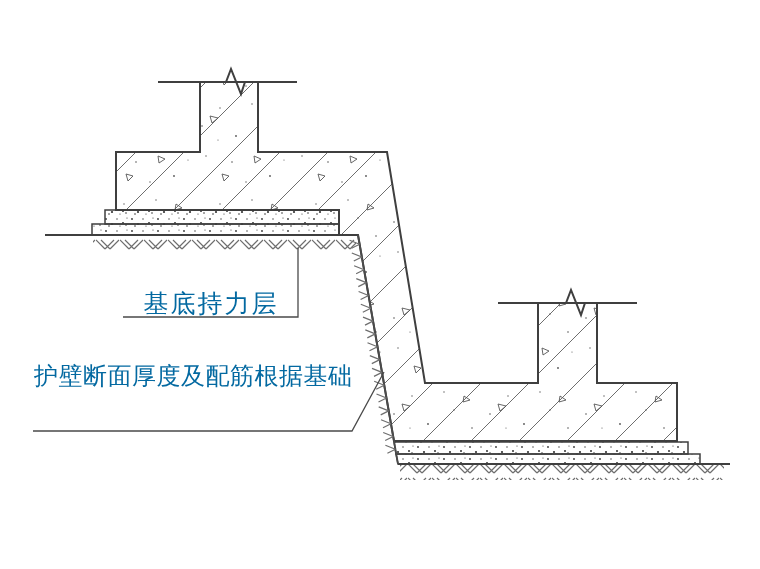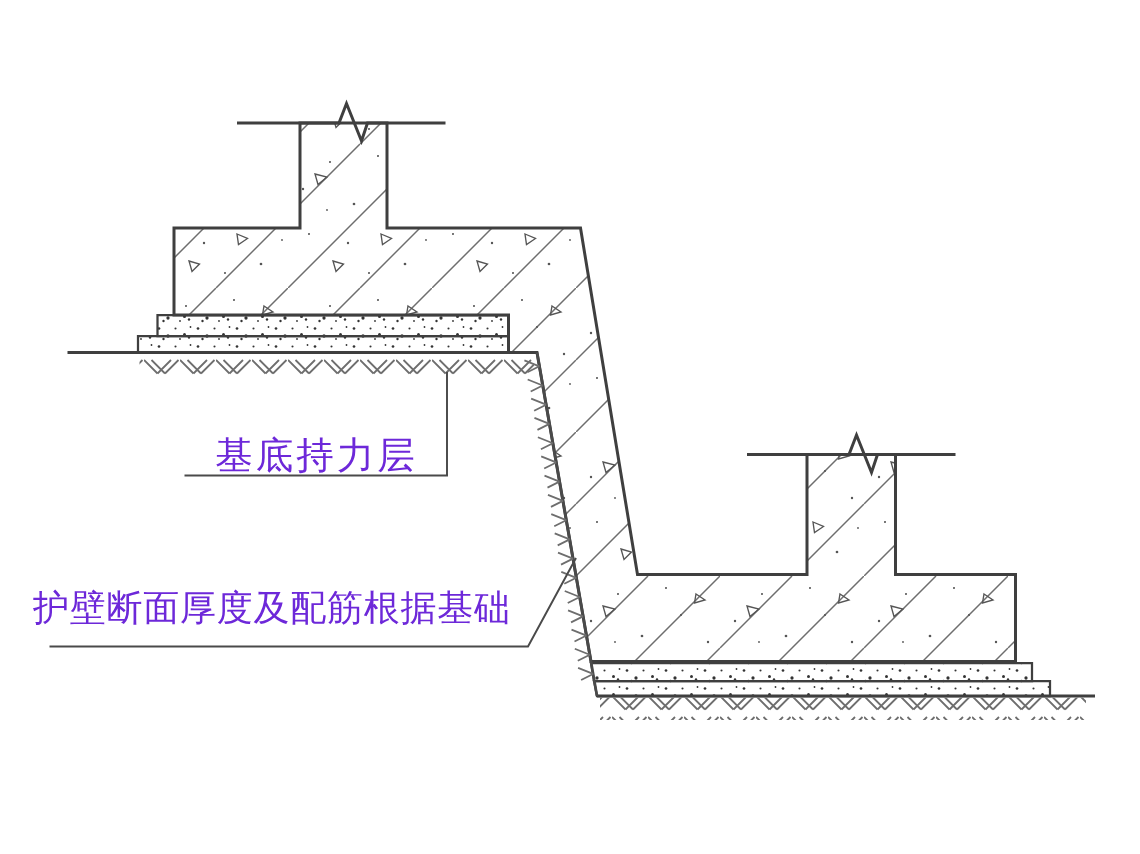--- a/index.html
+++ b/index.html
@@ -2,29 +2,29 @@
 <html><head>
 <meta charset="utf-8">
 <style>
   html,body{margin:0;padding:0;background:#fff;}
   #stage{
     position:relative;width:760px;height:569px;background:#ffffff;overflow:hidden;
     font-family:"Liberation Serif","DejaVu Serif",serif;
   }
   #drawing{position:absolute;left:0;top:0;}
   .cad-label{
-    position:absolute;color:#6d28d9;white-space:nowrap;
-    font-family:Liberation Serif, serif;
+    position:absolute;color:#0369a1;white-space:nowrap;
+    font-family:Liberation Mono, monospace;
   }
   #bearing-label{
     left:123px;top:287px;width:176px;text-align:center;
     font-size:25px;letter-spacing:2px;
   }
   #wall-note{
-    left:22px;top:361px;font-size:24px;line-height:33px;letter-spacing:0.5px;margin-top:29px;
+    left:34px;top:361px;font-size:24px;line-height:33px;letter-spacing:0.5px;
   }
 </style>
 </head>
 <body>
 
 <div id="stage">
 
   <svg id="drawing" width="760" height="569" viewBox="0 0 760 569">
     <defs>
 

